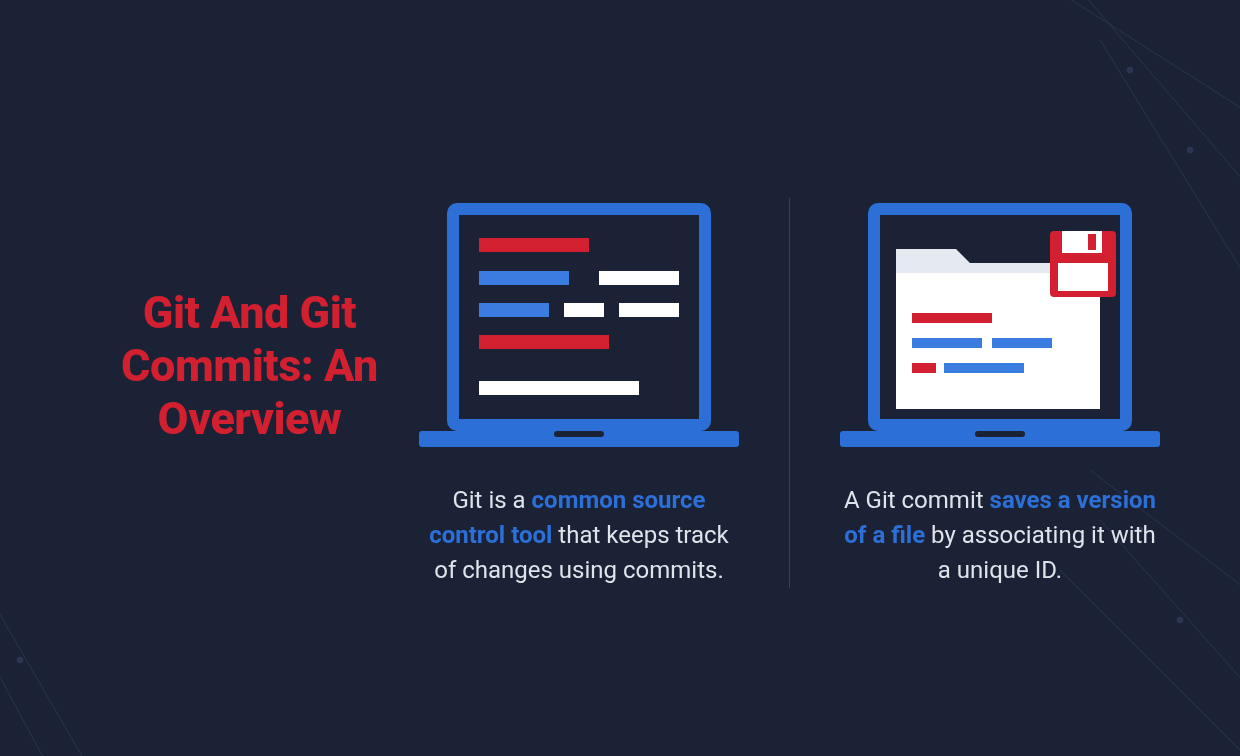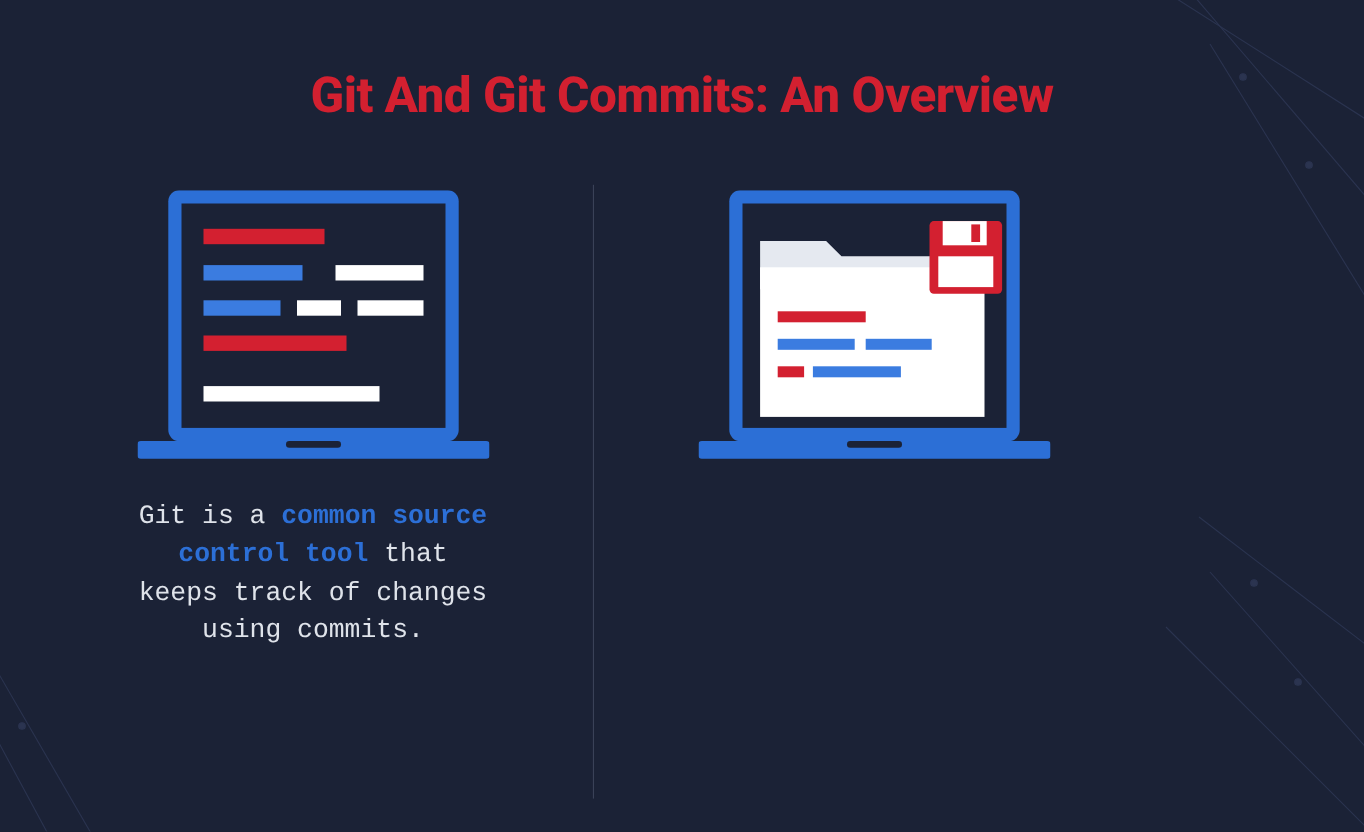--- a/index.html
+++ b/index.html
@@ -15,39 +15,38 @@
     position: absolute;
     inset: 0;
     z-index: 0;
   }
   .container {
     position: relative;
     z-index: 1;
     width: 100%;
     height: 100%;
     display: flex;
-    flex-direction: column;
+    flex-direction: row;
     align-items: center;
     padding: 60px 80px 30px;
   }
   .title {
     color: #d32030;
     font-size: 45px;
     font-weight: 800;
     text-align: center;
     letter-spacing: -0.5px;
     margin-bottom: 55px;
   }
   .columns {
     display: flex;
     width: 100%;
     flex: 1;
     justify-content: flex-start;
     gap: 0;
-    font-family: Liberation Mono, monospace;
   }
   .col {
     flex: 1;
     display: flex;
     flex-direction: column;
     align-items: center;
     max-width: 460px;
   }
   .col-left { border-right: 1px solid #3a4258; padding-right: 50px; }
   .col-right { padding-left: 50px; }
@@ -156,17 +155,20 @@
             <rect x="218" y="60" width="50" height="28" fill="#ffffff"></rect>
           </g>
 
           <rect x="72" y="110" width="80" height="10" fill="#d32030"></rect>
           <rect x="72" y="135" width="70" height="10" fill="#3b7ce0"></rect>
           <rect x="152" y="135" width="60" height="10" fill="#3b7ce0"></rect>
           <rect x="72" y="160" width="24" height="10" fill="#d32030"></rect>
           <rect x="104" y="160" width="80" height="10" fill="#3b7ce0"></rect>
         </svg>
       </div>
+      <p class="desc">
+        <span>A Git commit </span><span class="highlight">saves a version of a file</span><span> by associating it with a unique ID.</span>
+      </p>
     </div>
 
   </div>
 
 </div>
 
 </body></html>

